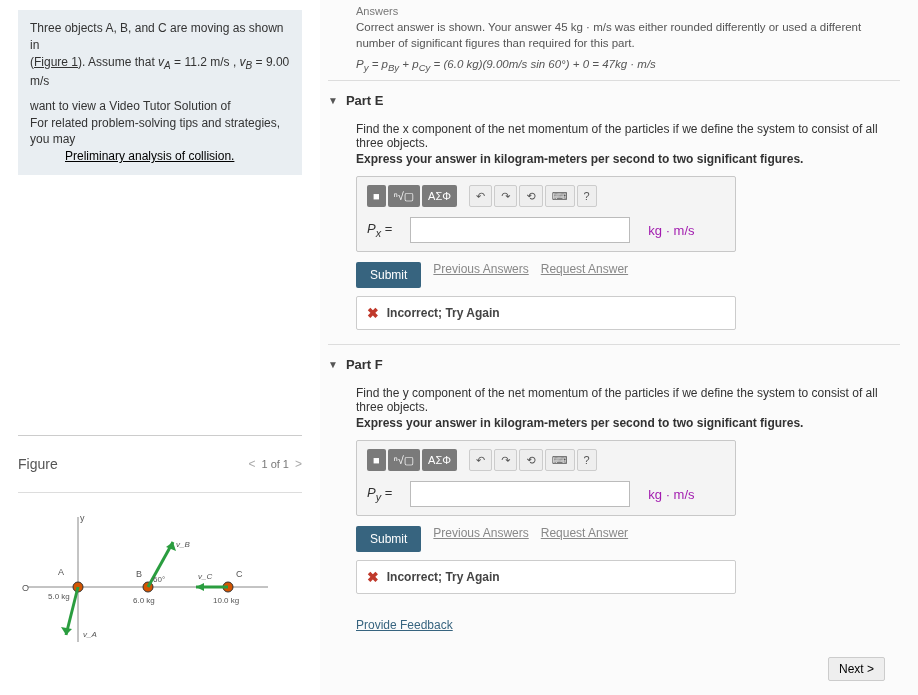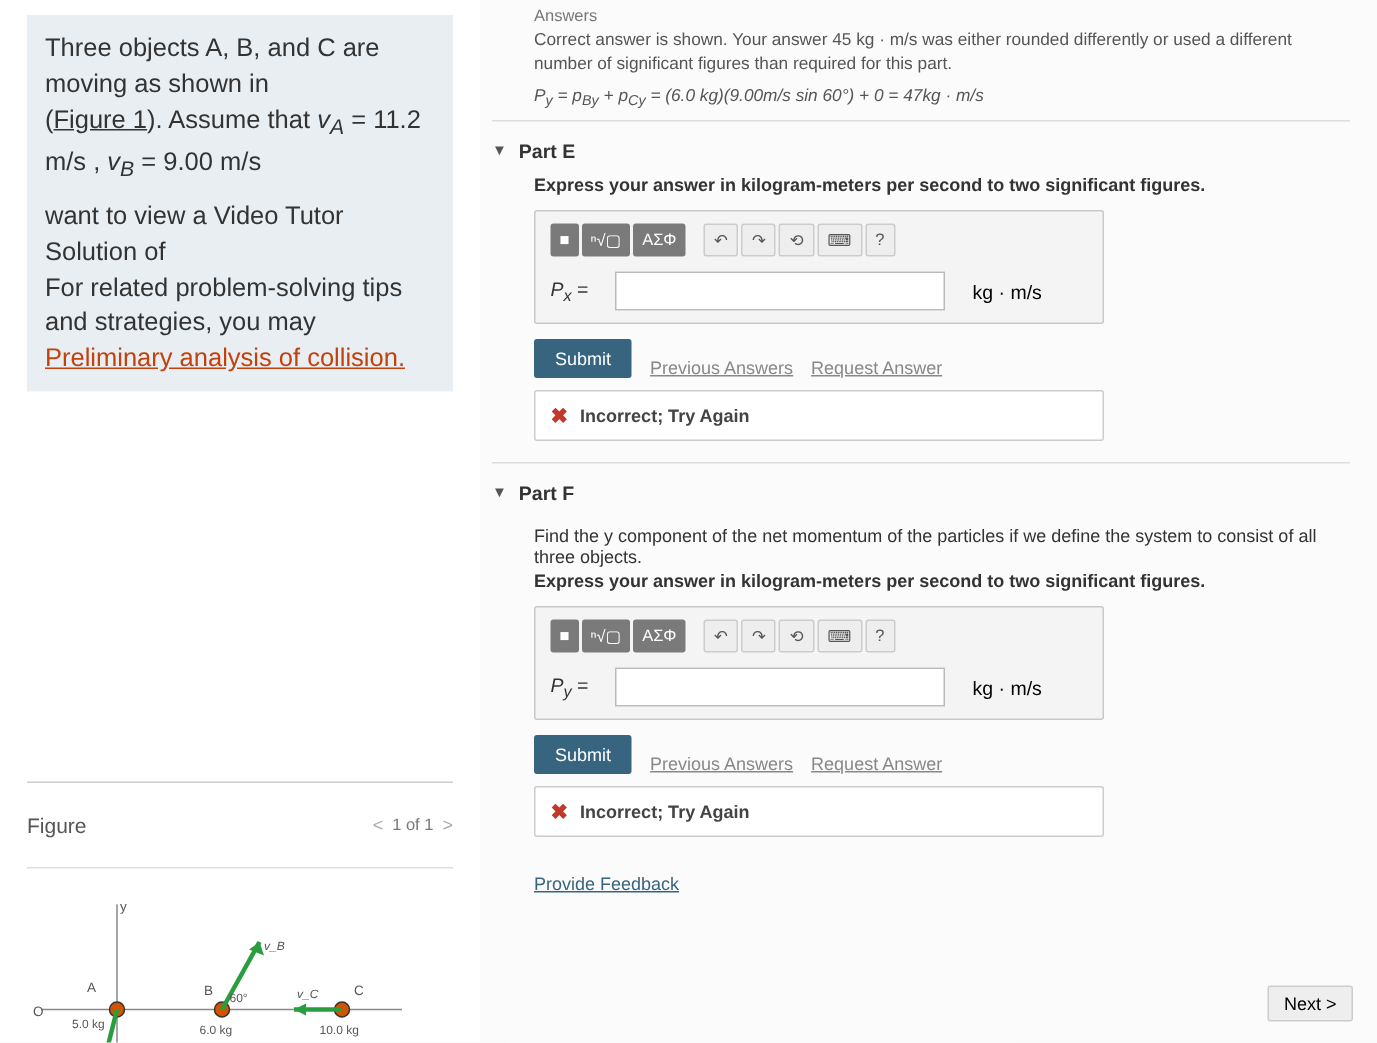--- a/index.html
+++ b/index.html
@@ -14,25 +14,25 @@
     display: flex;
   }
   .left-col {
     width: 320px;
     padding: 10px 18px;
     background: #fff;
   }
   .problem-box {
     background: #e9eef2;
     padding: 10px 12px;
-    font-size: 17px;
+    font-size: 12px;
     line-height: 1.4;
     color: #333;
   }
-  .problem-box a { color: #c2410c; text-decoration: underline; }
+  .problem-box a { color: #000000; text-decoration: underline; margin-left: 35px; }
   .figure-section { margin-top: 260px; }
   .figure-header {
     display: flex;
     justify-content: space-between;
     align-items: center;
     padding: 20px 0;
     border-top: 1px solid #ccc;
     border-bottom: 1px solid #ddd;
   }
   .figure-label { font-size: 14px; color: #555; }
@@ -101,22 +101,22 @@
   .tgap { width:8px;}
   .input-row { display:flex; align-items:center; gap:18px; font-size:13px;}
   .input-row input {
     border: 1px solid #bbb;
     background:#fff;
     height: 26px;
     width: 220px;
     padding: 2px 6px;
     font-size:13px;
   }
-  .units { font-size:13px; color:#000000; }
-  .submit-row { margin-top:10px; display:flex; align-items:flex-end; gap:12px; font-size:12px;}
+  .units { font-size:13px; color:#a21caf; }
+  .submit-row { margin-top:10px; display:flex; align-items:flex-start; gap:12px; font-size:12px;}
   .submit-btn {
     background: #37647f;
     color:#fff;
     border:none;
     padding:6px 14px;
     font-size:12px;
     cursor:pointer;
     border-radius:2px;
   }
   .linkish { color:#888; text-decoration:underline; cursor:pointer;}
@@ -138,21 +138,21 @@
   .provide-fb {
     color:#37647f;
     text-decoration:underline;
     font-size:12px;
     cursor:pointer;
     margin: 10px 0 0 28px;
     display:inline-block;
   }
   .next-btn {
     position:absolute;
-    right:16px;
+    right:33px;
     bottom:14px;
     background:#eee;
     border:1px solid #ccc;
     padding:4px 10px;
     font-size:12px;
     cursor:pointer;
     border-radius:2px;
   }
 </style>
 </head>
@@ -221,20 +221,21 @@
     </div>
   </div>
 
   
   <div class="part">
     <div class="part-header">
       <span class="tri">▼</span>
       <span>Part E</span>
     </div>
     <div class="part-body">
+      <div class="instr">Find the x component of the net momentum of the particles if we define the system to consist of all three objects.</div>
       <div class="instr2">Express your answer in kilogram-meters per second to two significant figures.</div>
       <div class="answer-box">
         <div class="toolbar">
           <span class="tbtn">■</span>
           <span class="tbtn">ⁿ√▢</span>
           <span class="tbtn">ΑΣΦ</span>
           <span class="tgap"></span>
           <span class="tbtn light">↶</span>
           <span class="tbtn light">↷</span>
           <span class="tbtn light">⟲</span>

